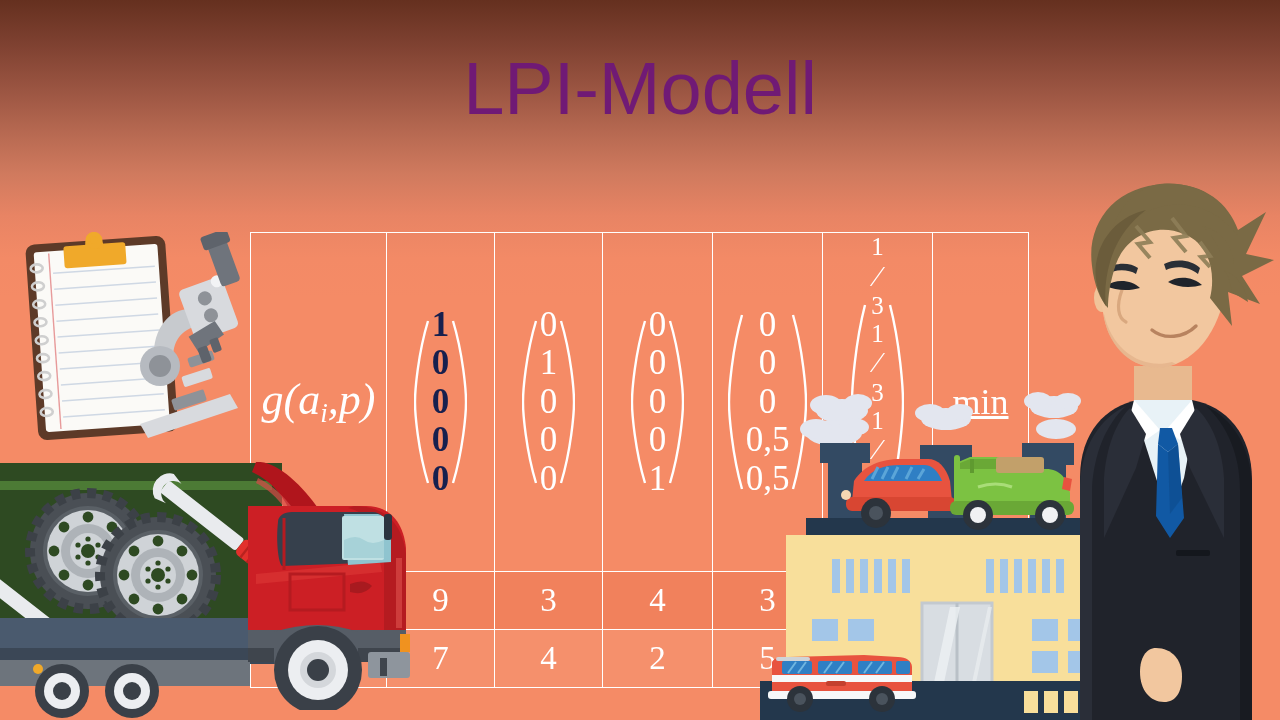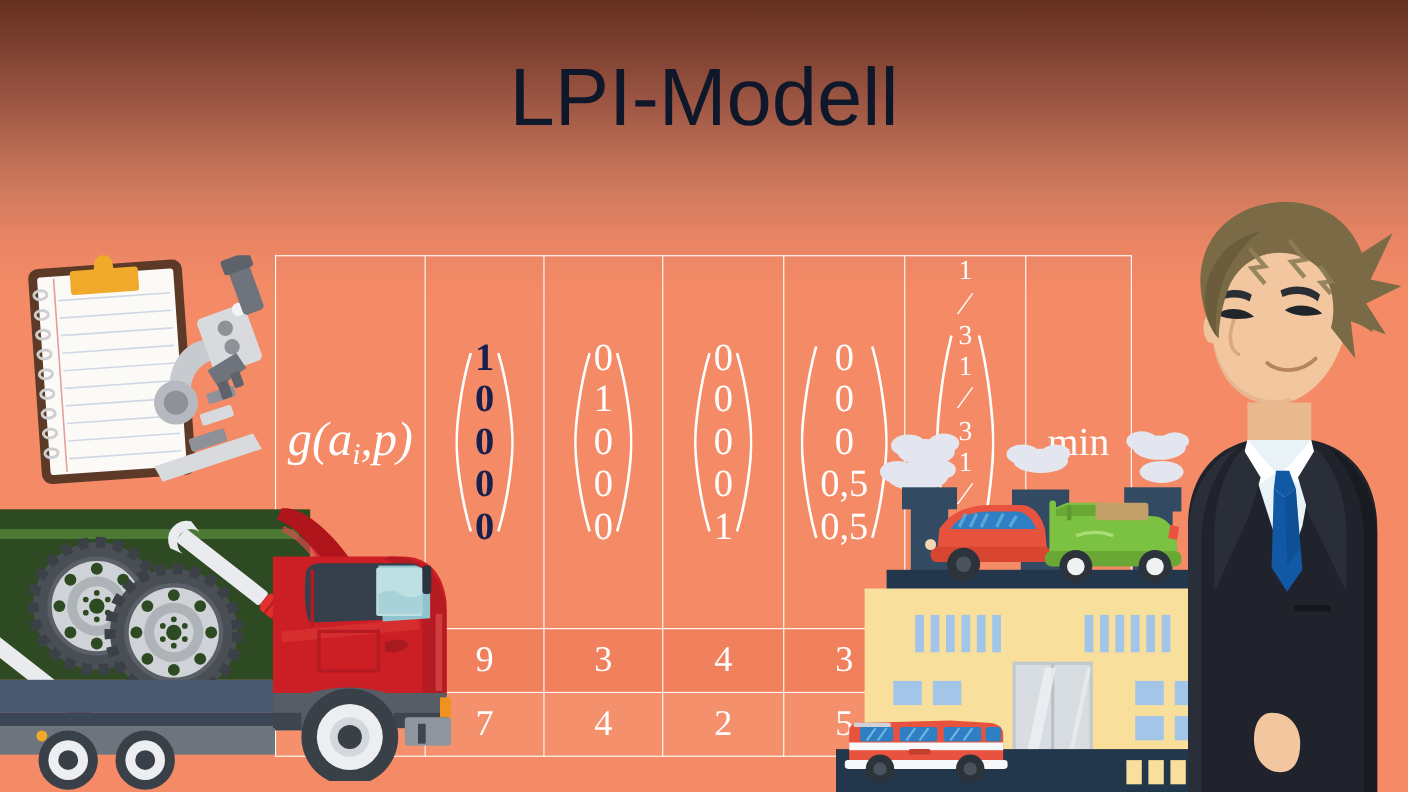--- a/index.html
+++ b/index.html
@@ -35,21 +35,21 @@
     position:absolute; left:0; top:296px; width:1280px; height:424px;
     background:#f58b66;
   }
 
   
   .title {
     position:absolute; left:0; top:52px; width:1280px;
     text-align:center;
     font-size:74px;
     font-weight:400;
-    color:#0f172a;
+    color:#701a75;
     letter-spacing:0px;
     line-height:1.0;
     font-family:"Liberation Sans", sans-serif;
   }
 
   
   .table-wrap {
     position:absolute;
     left:250px; top:232px;
     width:778px;
@@ -82,21 +82,21 @@
   tr.r2 td { background:rgba(255,255,255,0.045); }
   tr.data td.lbl { font-style:italic; font-size:34px; }
 
   
   .c0 { width:136px; }
   .c1 { width:108px; }
   .c2 { width:108px; }
   .c3 { width:110px; }
   .c4 { width:110px; }
   .c5 { width:110px; }
-  .c6 { width:96px; }
+  .c6 { width:96px;text-decoration:underline; }
 
   
   .matrix {
     display:inline-flex;
     align-items:center;
     justify-content:center;
     position:relative;
     line-height:1.0;
   }
   .paren {

